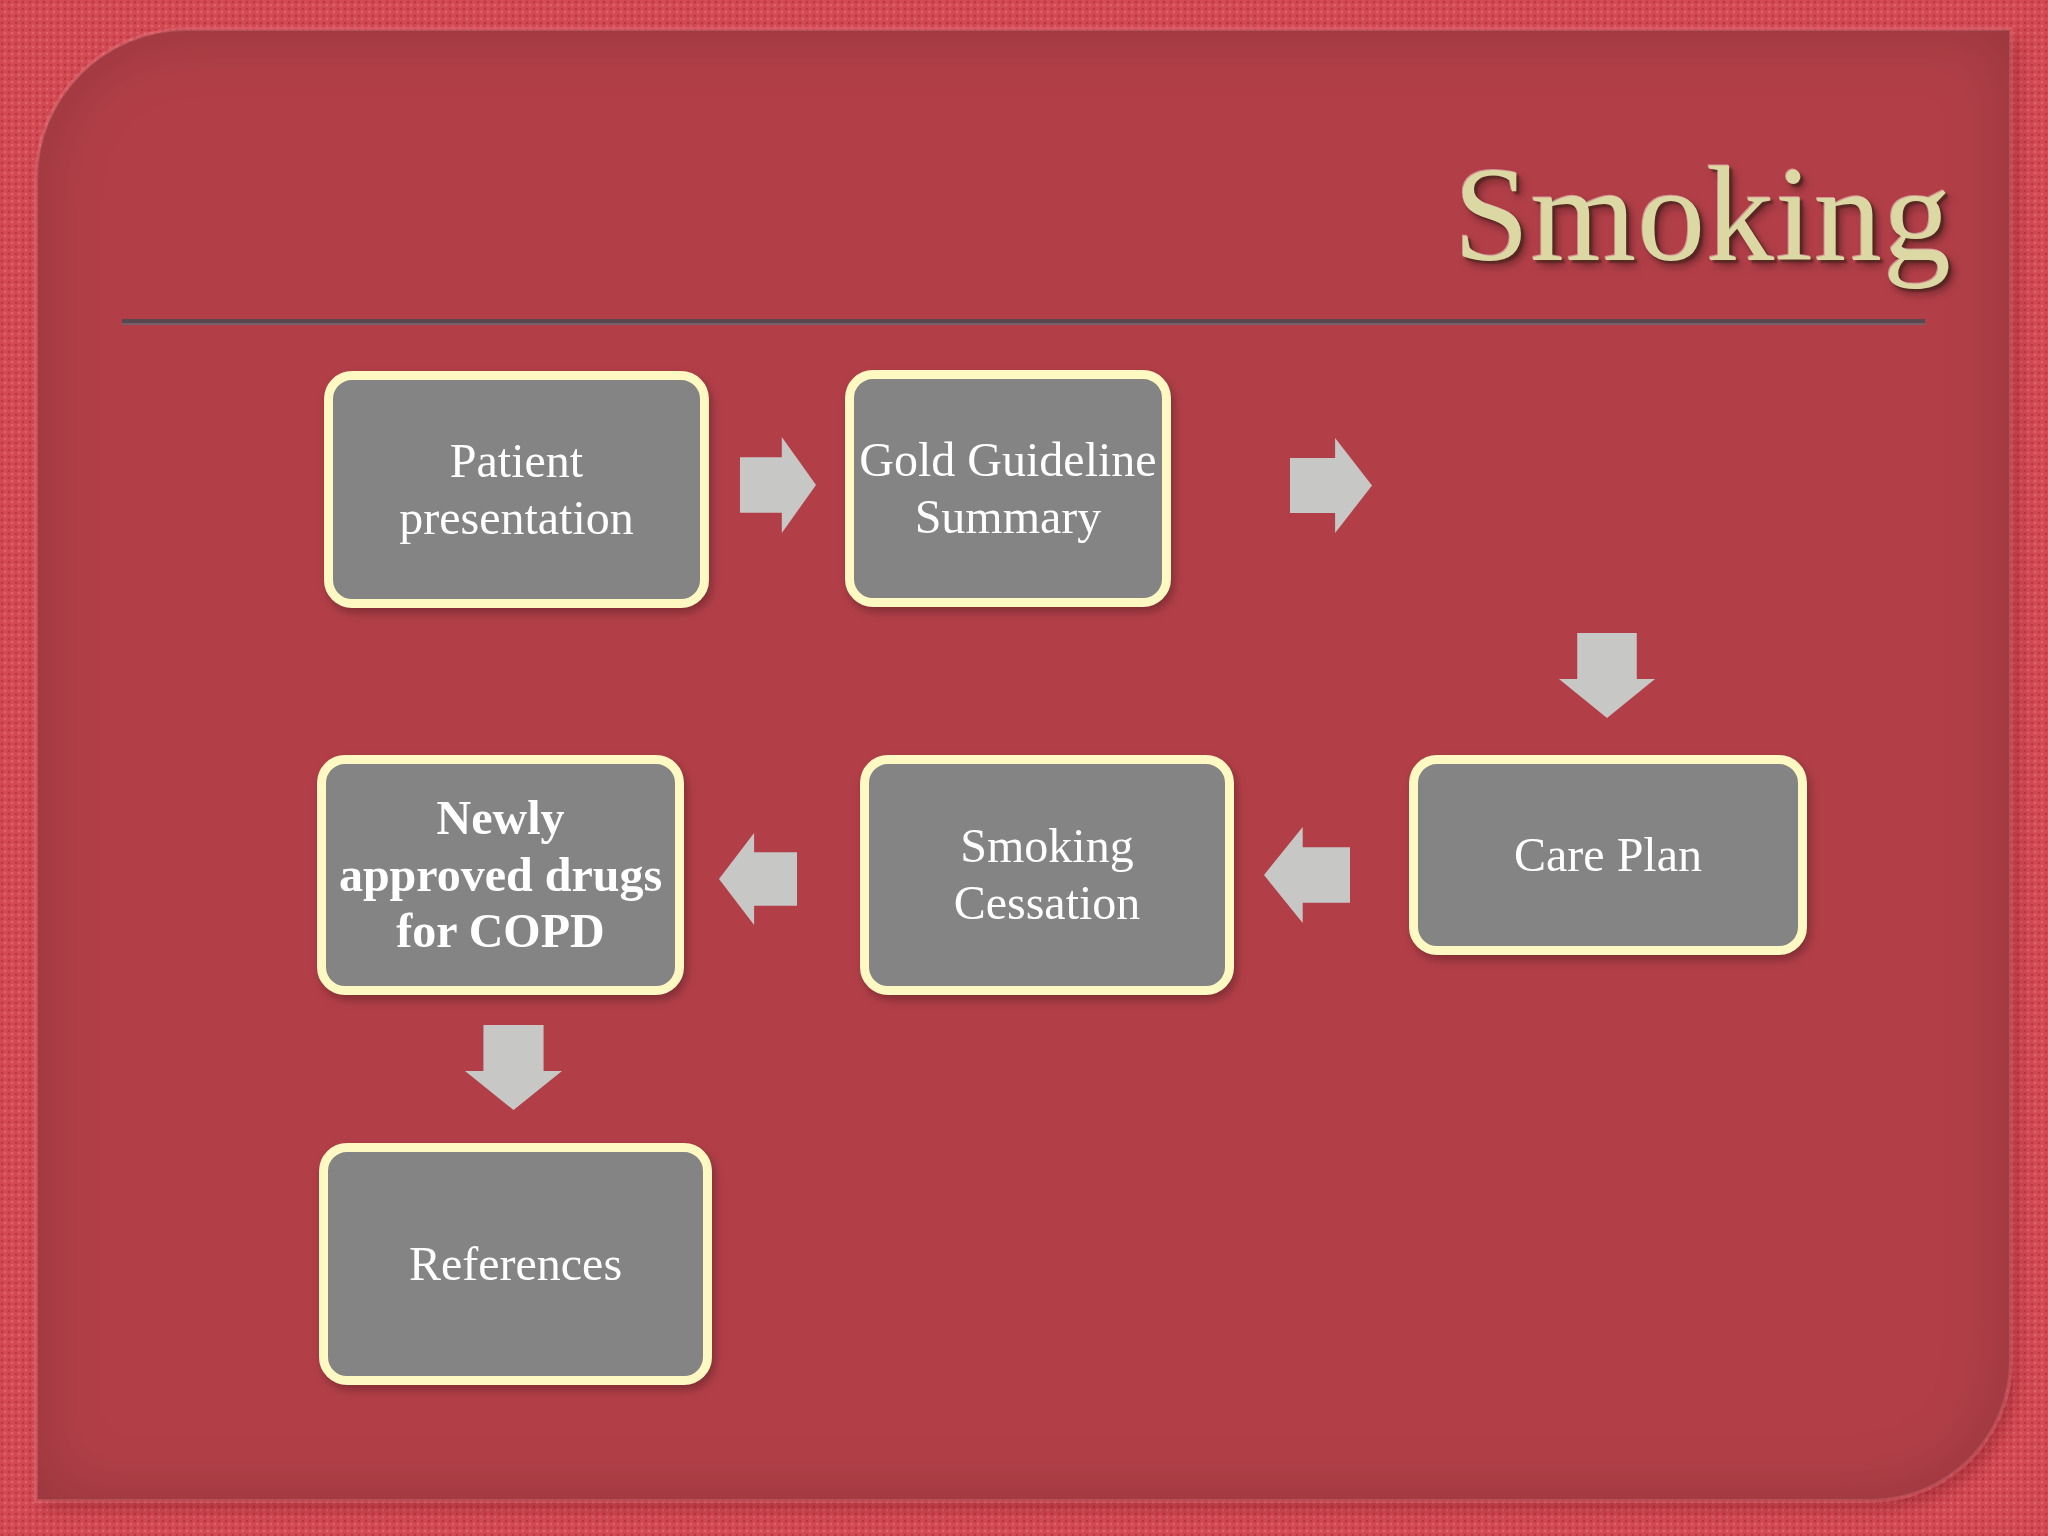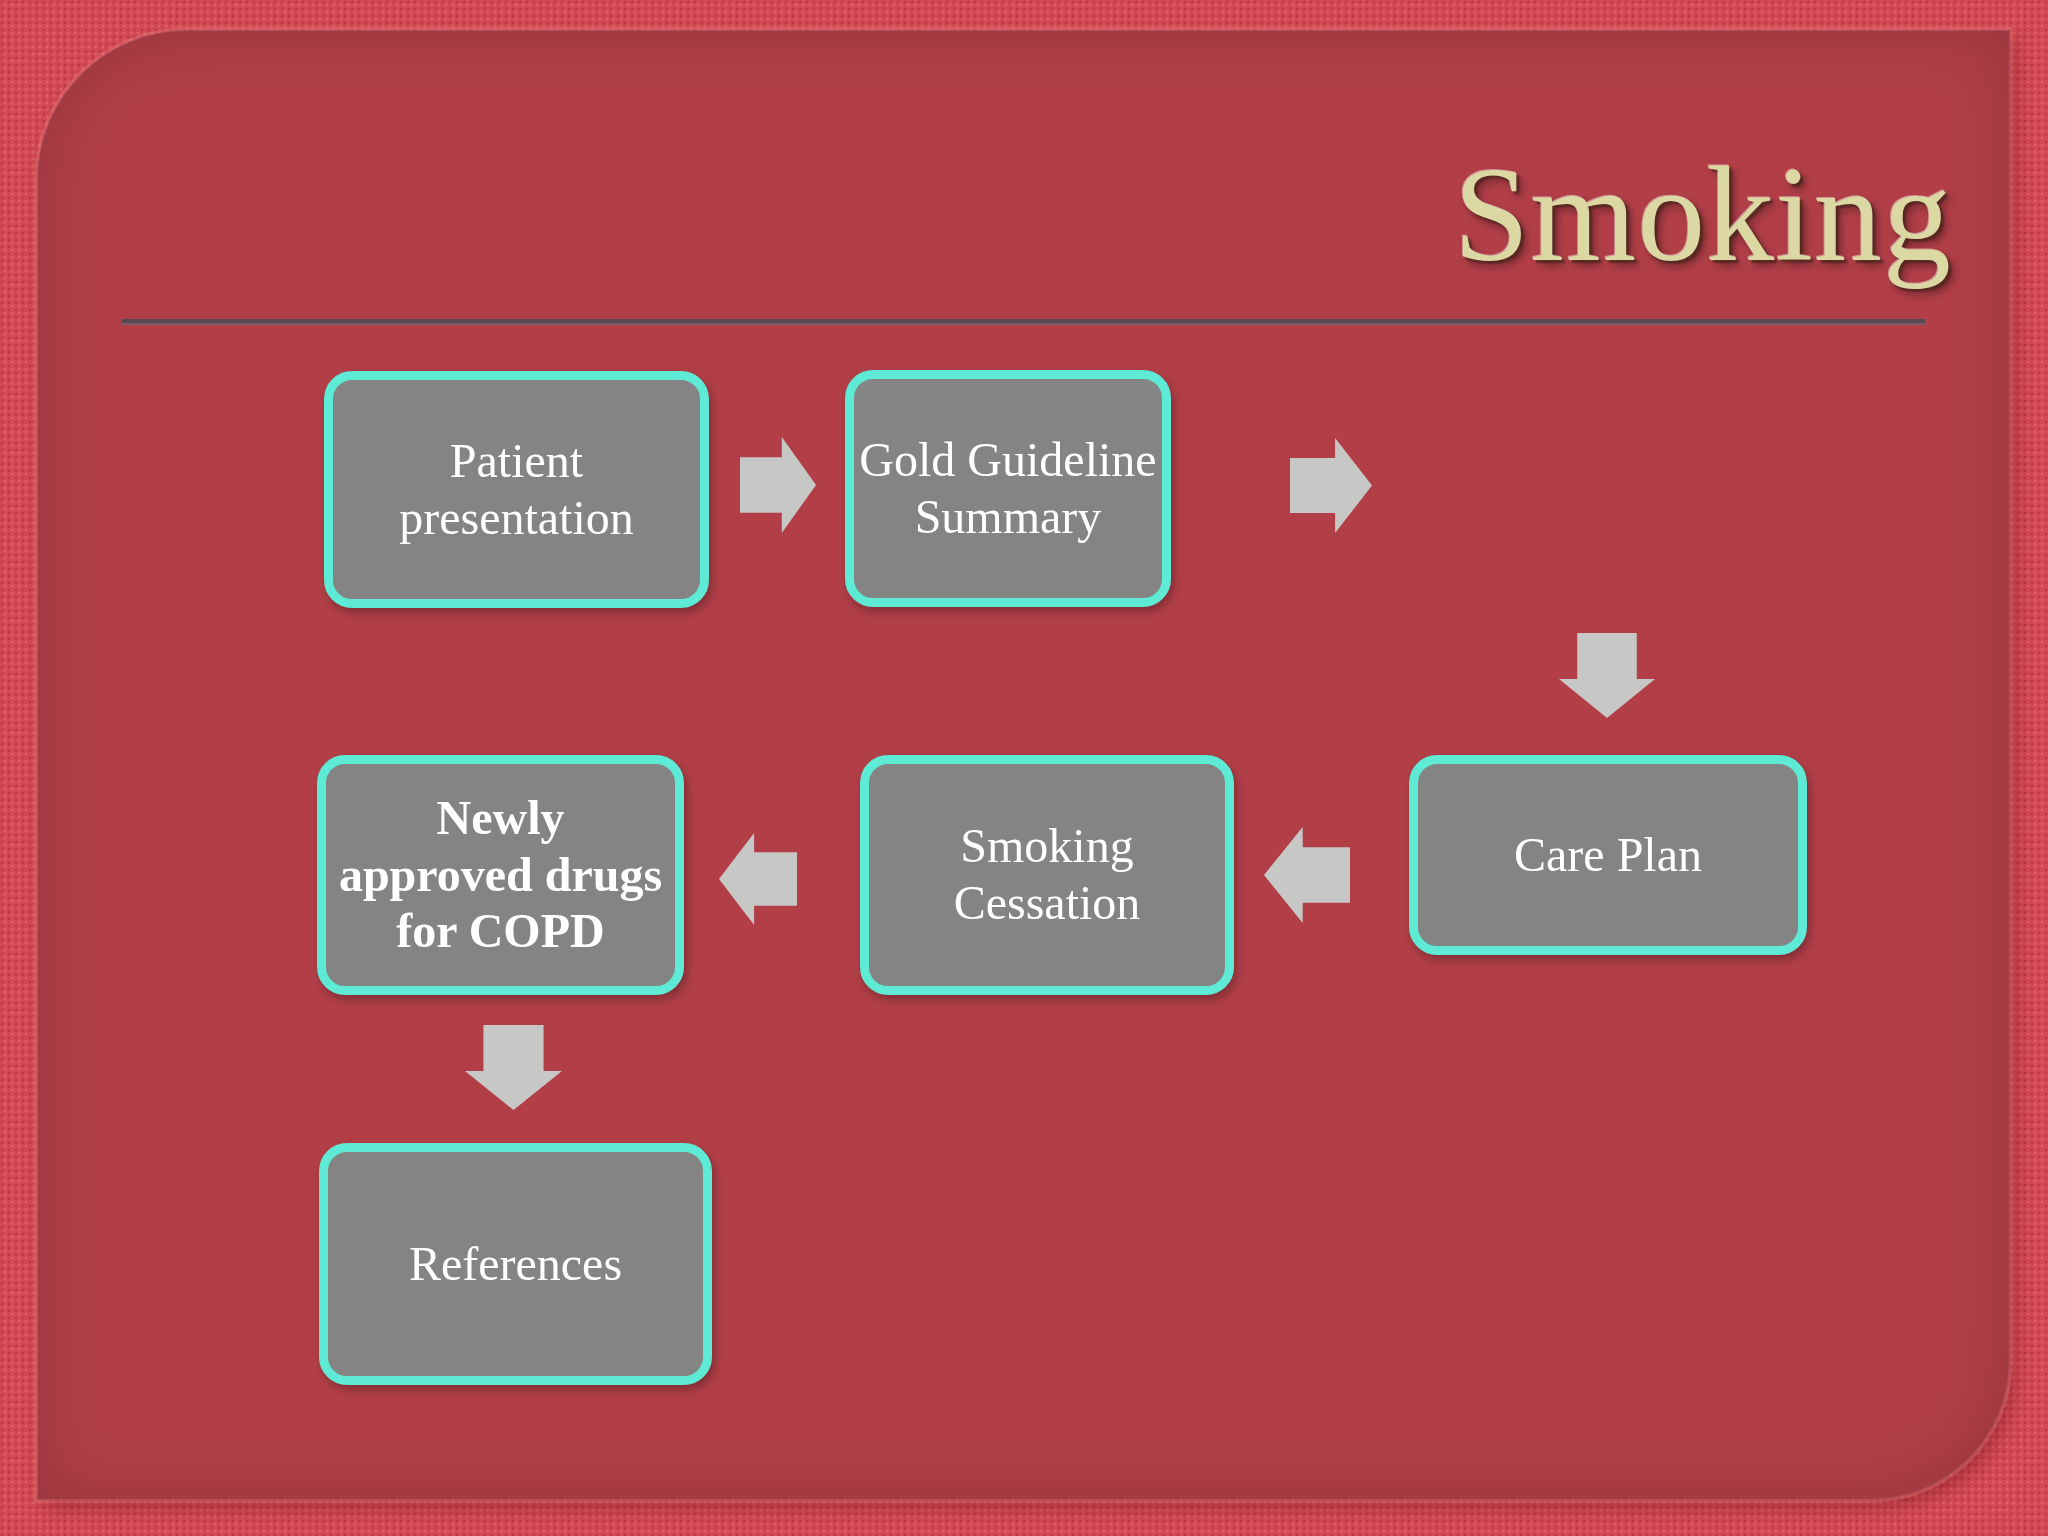--- a/index.html
+++ b/index.html
@@ -50,21 +50,21 @@
     position: absolute;
     left: 85px; top: 289px;
     width: 1803px; height: 4px;
     background: #584950;
     border-bottom: 2px solid rgba(255,200,200,0.18);
   }
   .node {
     position: absolute;
     box-sizing: border-box;
     background: #848484;
-    border: 9px solid #5eead4;
+    border: 9px solid #fef9c3;
     border-radius: 28px;
     display: flex;
     align-items: center;
     justify-content: center;
     text-align: center;
     box-shadow: 3px 5px 10px rgba(0,0,0,0.28);
   }
   .node-label {
     color: #ffffff;
     font-size: 48px;

